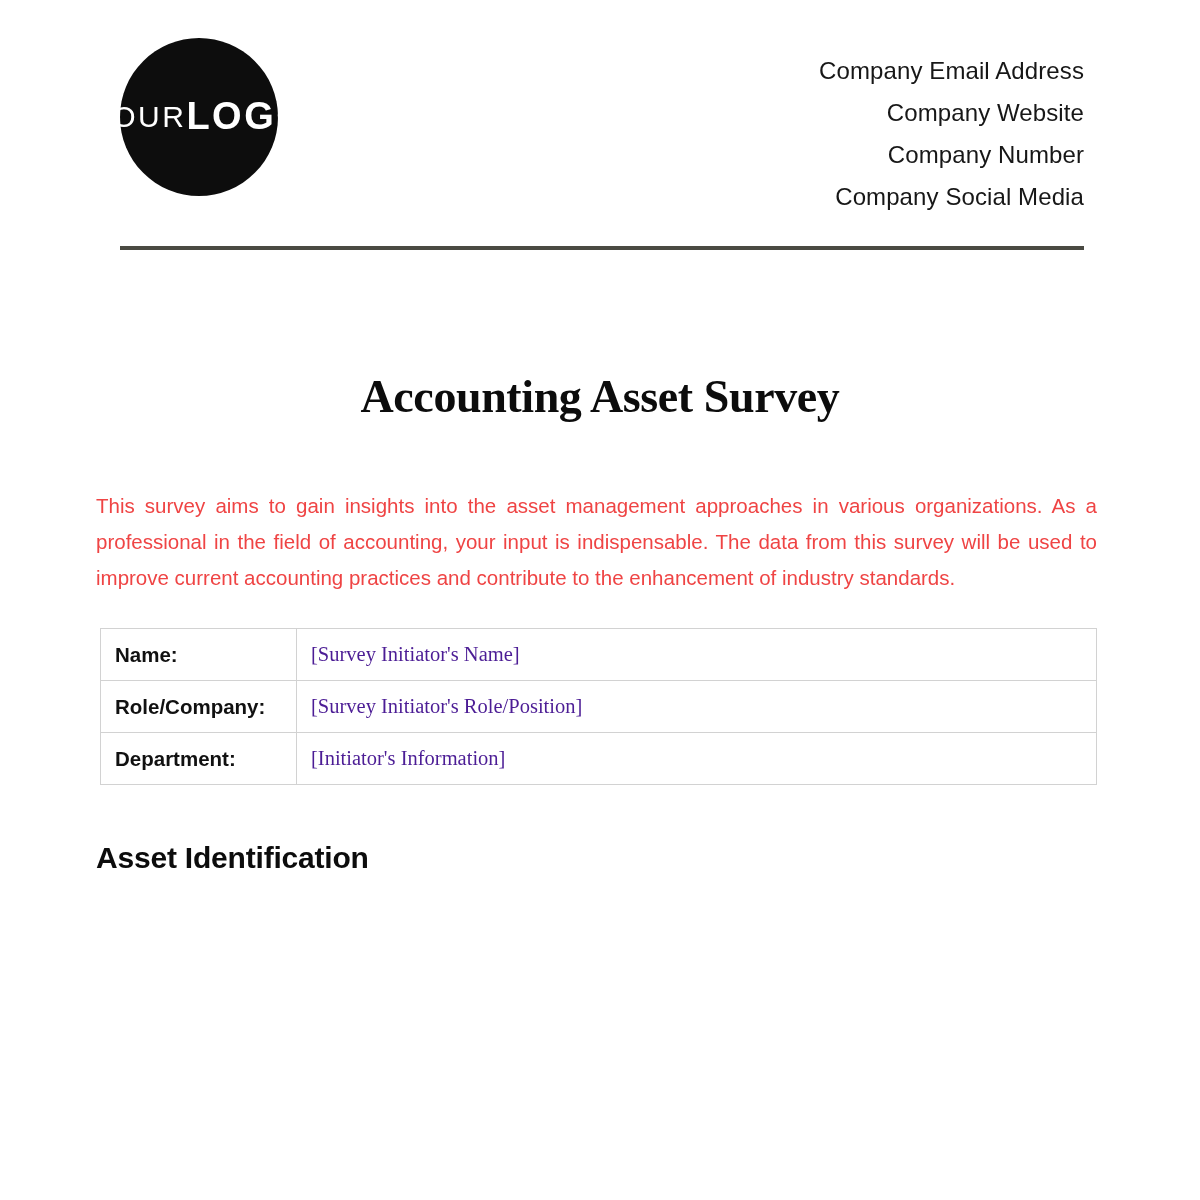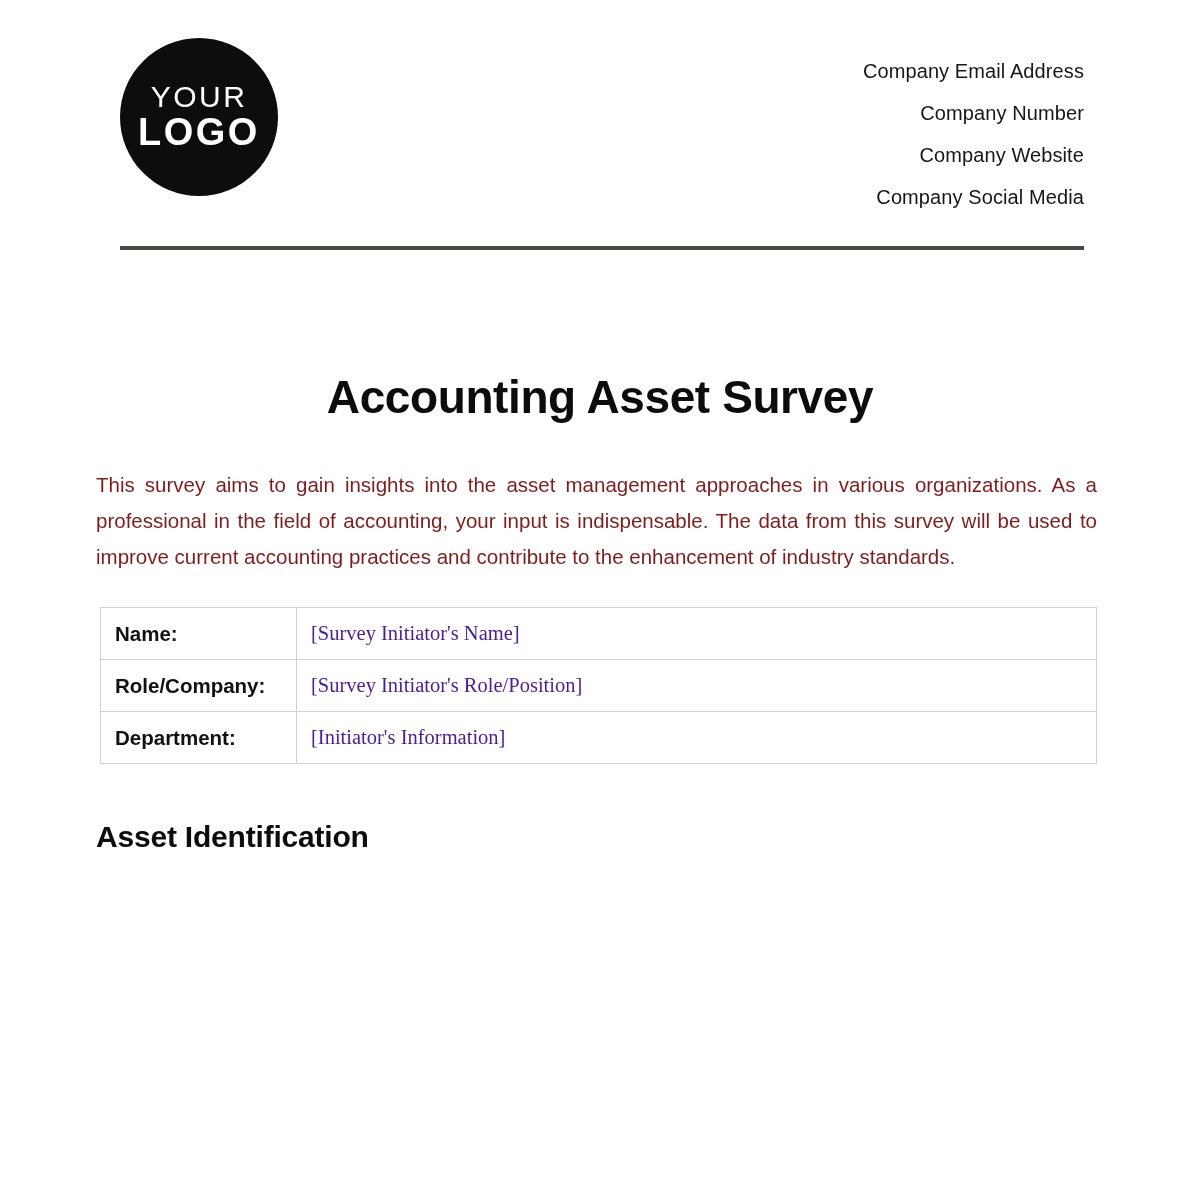--- a/index.html
+++ b/index.html
@@ -28,21 +28,21 @@
     justify-content: space-between;
     padding: 38px 116px 0 120px;
   }
 
   .logo-circle {
     width: 158px;
     height: 158px;
     border-radius: 50%;
     background: #0d0d0d;
     display: flex;
-    flex-direction: column;
+    flex-direction: row;
     align-items: center;
     justify-content: center;
     line-height: 1.05;
     flex: none;
   }
   .logo-line1 {
     color: #ffffff;
     font-size: 30px;
     letter-spacing: 2.5px;
     font-weight: 400;
@@ -52,50 +52,51 @@
     font-size: 38px;
     letter-spacing: 2.5px;
     font-weight: 700;
   }
 
   .contact-block {
     text-align: right;
     padding-top: 12px;
   }
   .contact-line {
-    font-size: 20px;
+    font-size: 24px;
     line-height: 42px;
     color: #171717;
     letter-spacing: 0.1px;
     white-space: nowrap;
   }
 
   .rule {
     margin: 28px 116px 0 120px;
     height: 4px;
     background: #4a4a42;
   }
 
   
   .doc-title {
     margin-top: 120px;
     text-align: center;
     font-size: 46px;
     font-weight: 700;
     letter-spacing: -0.4px;
     color: #0c0c0c;
+    font-family: Liberation Serif, serif;
   }
 
   
   .intro {
-    margin: 43px 103px 0 96px;
+    margin: 65px 103px 0 96px;
     font-size: 20.5px;
     line-height: 36px;
     text-align: justify;
-    color: #7f1d1d;
+    color: #ef4444;
   }
 
   
   .section-heading {
     margin: 56px 0 0 96px;
     font-size: 30px;
     font-weight: 700;
     color: #0c0c0c;
     letter-spacing: -0.2px;
   }
@@ -139,22 +140,22 @@
 
   <div class="header">
 
     <div class="logo-circle">
       <span class="logo-line1">YOUR</span>
       <span class="logo-line2">LOGO</span>
     </div>
 
     <div class="contact-block">
       <div class="contact-line">Company Email Address</div>
+      <div class="contact-line">Company Website</div>
       <div class="contact-line">Company Number</div>
-      <div class="contact-line">Company Website</div>
       <div class="contact-line">Company Social Media</div>
     </div>
 
   </div>
 
   <div class="rule"></div>
 
   <h1 class="doc-title">Accounting Asset Survey</h1>
 
   <p class="intro">This survey aims to gain insights into the asset management approaches in various organizations. As a professional in the field of accounting, your input is indispensable. The data from this survey will be used to improve current accounting practices and contribute to the enhancement of industry standards.</p>

